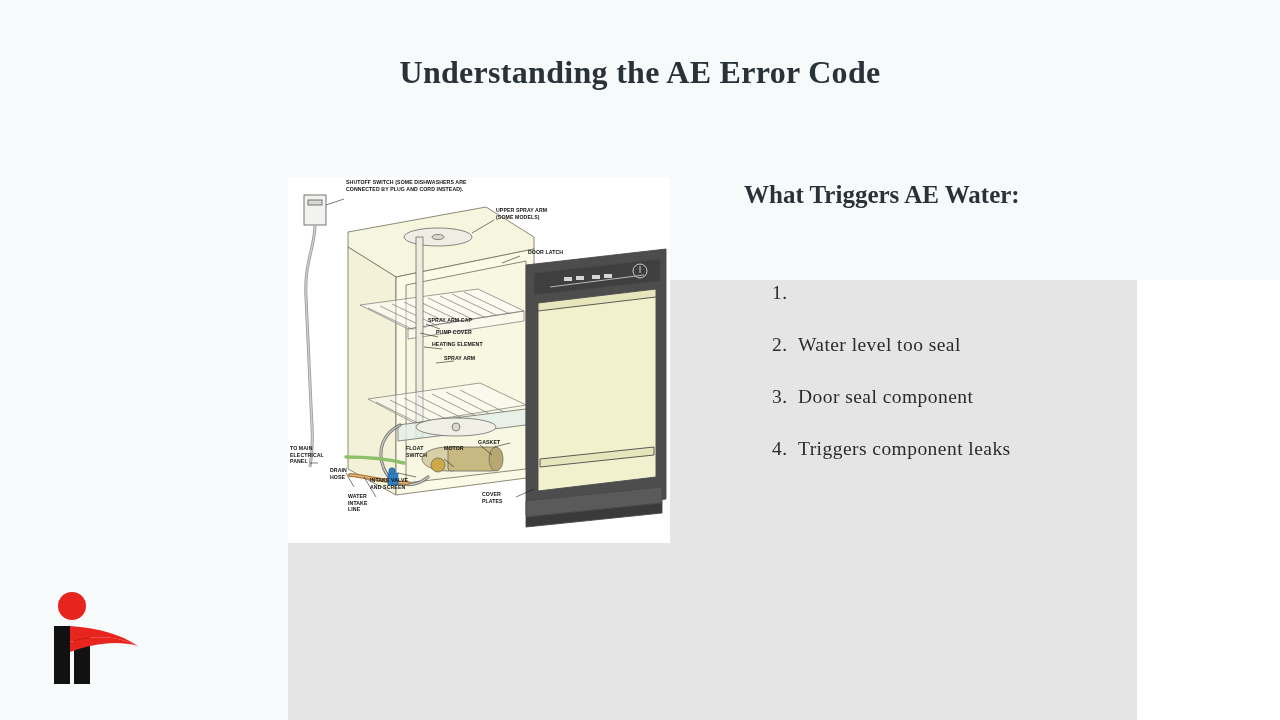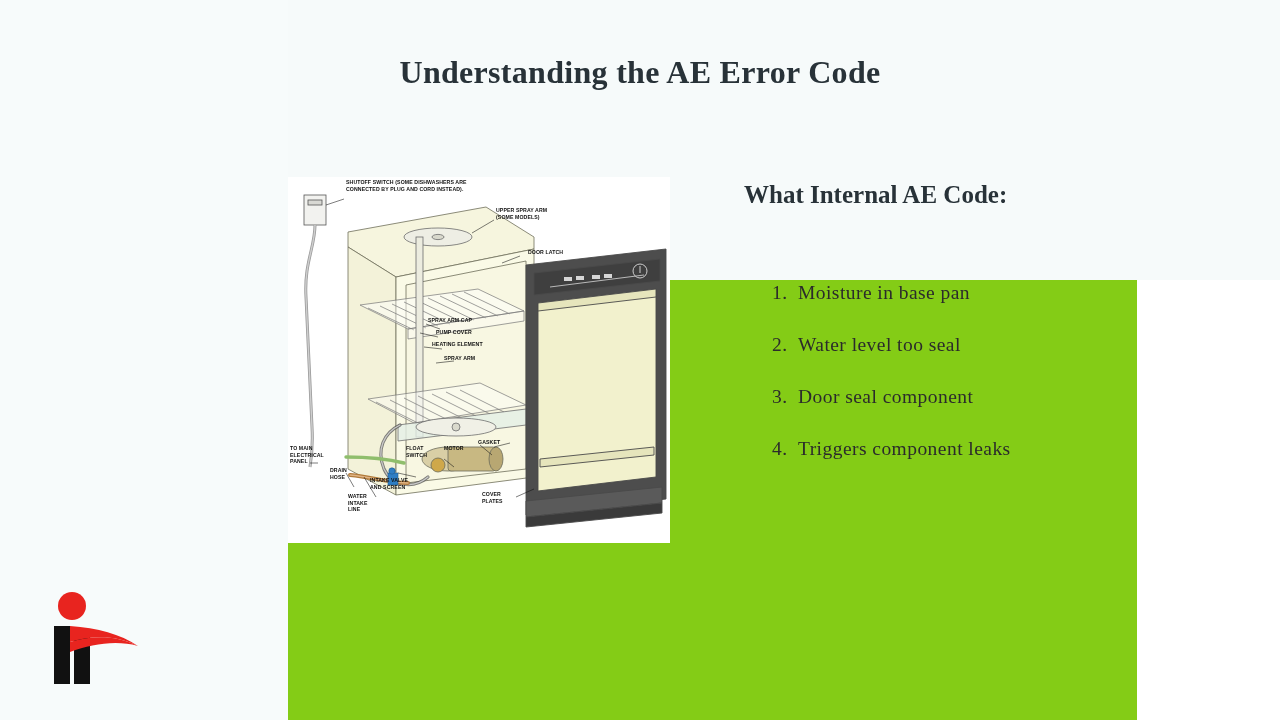--- a/index.html
+++ b/index.html
@@ -11,21 +11,21 @@
     height: 720px;
     overflow: hidden;
     background: #ffffff;
     font-family: "Liberation Serif", serif;
     color: #2b2b2b;
   }
   .slide {
     position: relative;
     width: 1137px;
     height: 720px;
-    background: #84cc16;
+    background: #e5e5e5;
   }
   
   .band-top {
     position: absolute;
     left: 0; top: 0;
     width: 1280px; height: 280px;
     background: #f6fafa;
   }
   .band-left {
     position: absolute;
@@ -249,26 +249,25 @@
 LINE</div>
     <div class="dlabel" style="left:42px; top:290px;">DRAIN
 HOSE</div>
     <div class="dlabel" style="left:2px; top:268px;">TO MAIN
 ELECTRICAL
 PANEL</div>
     <div class="dlabel" style="left:194px; top:314px;">COVER
 PLATES</div>
   </div>
 
-  <div class="right-heading">What Internal AE Code:</div>
+  <div class="right-heading">What Triggers AE Water:</div>
 
   <div class="bullets">
     <div class="bullet">
       <span class="num">1.</span>
-      <span>Moisture in base pan</span>
     </div>
     <div class="bullet">
       <span class="num">2.</span>
       <span>Water level too seal</span>
     </div>
     <div class="bullet">
       <span class="num">3.</span>
       <span>Door seal component</span>
     </div>
     <div class="bullet">

